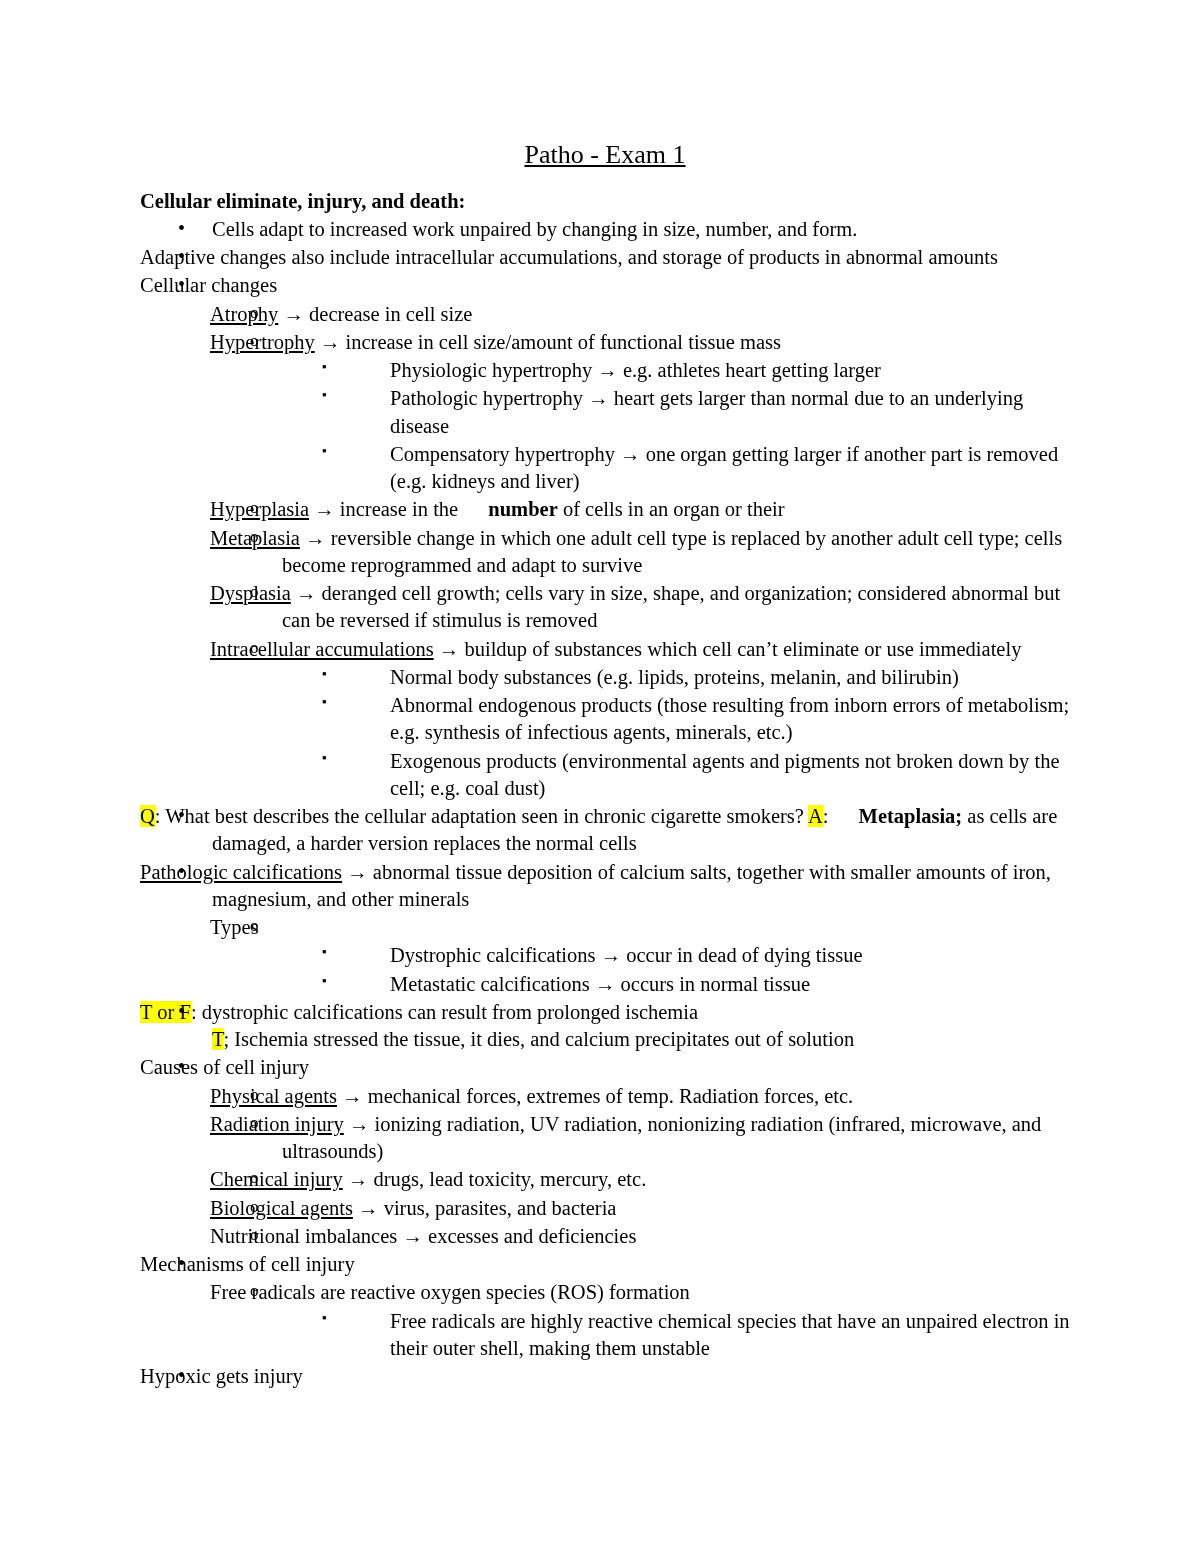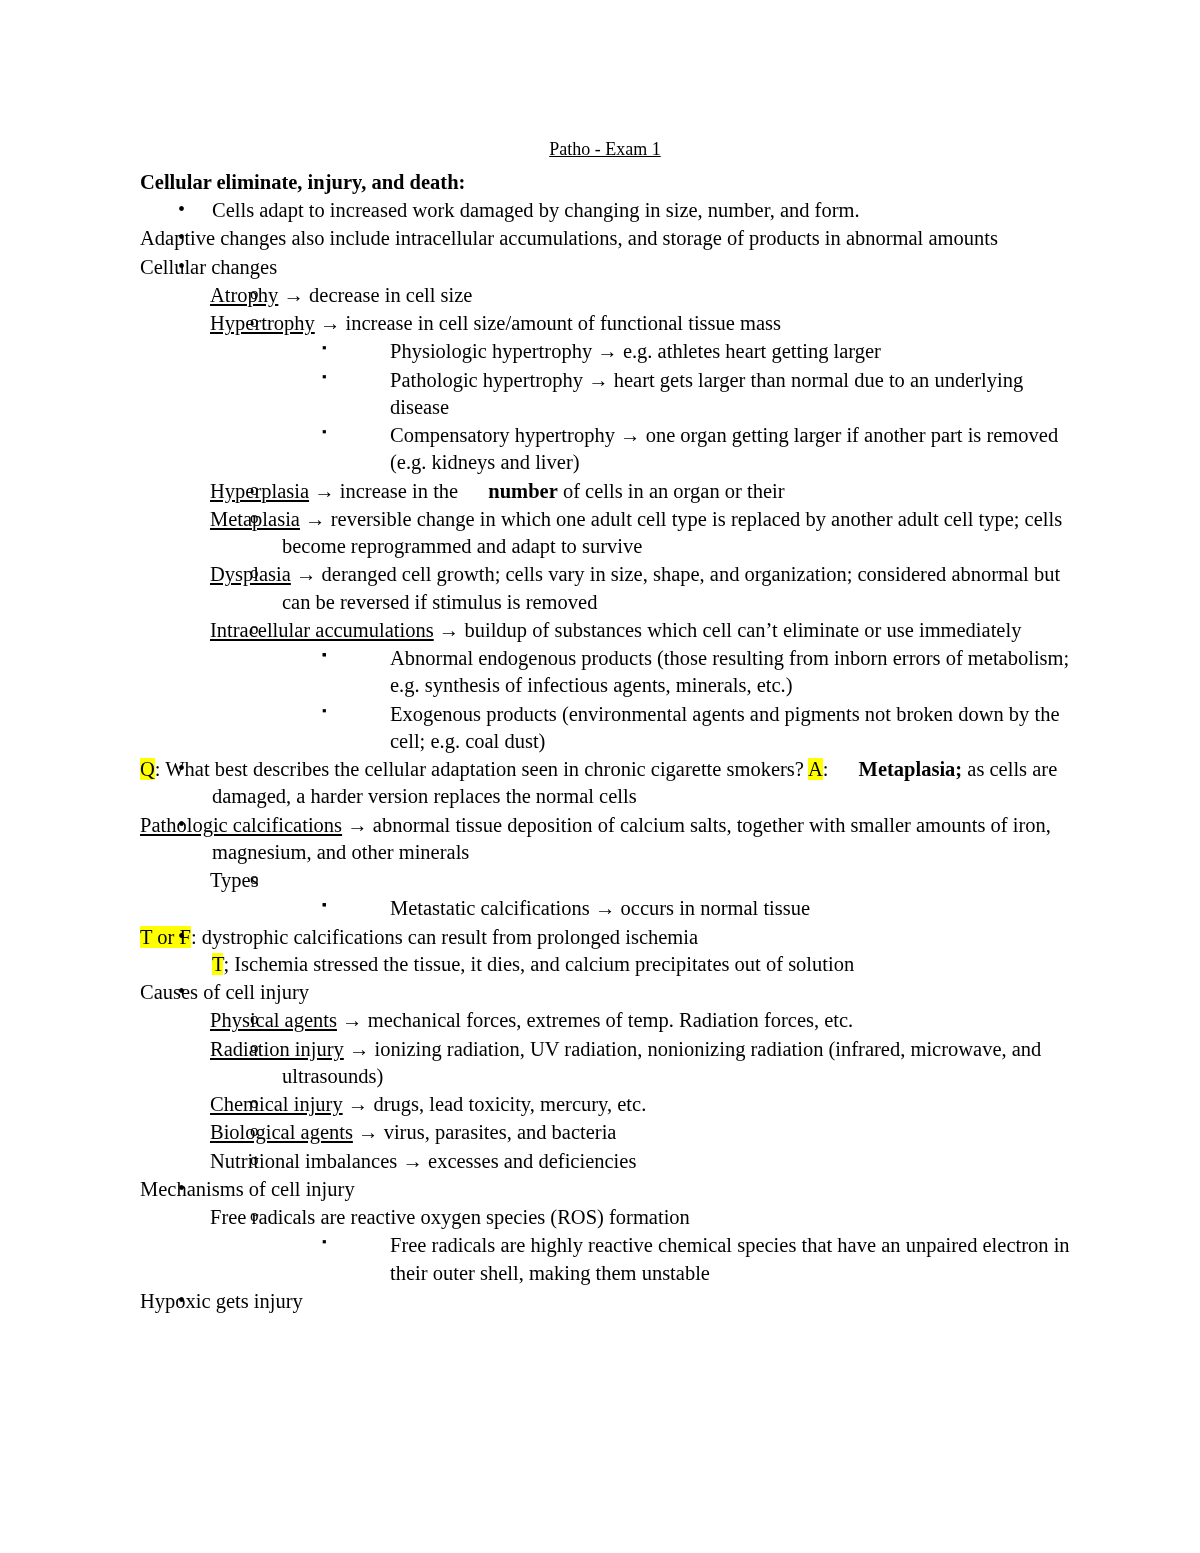--- a/index.html
+++ b/index.html
@@ -27,23 +27,23 @@
     position: absolute;
     left: 140px;
     top: 138px;
     width: 930px;
     font-size: 20.5px;
     line-height: 1.33;
   }
   .title {
     text-align: center;
     text-decoration: underline;
-    margin: 0 0 7px 0;
+    margin: 0 0 15px 0;
     font-weight: normal;
-    font-size: 18px;
+    font-size: 26px;
     line-height: 1.33;
   }
   .heading {
     font-weight: bold;
     margin: 0 0 1px 0;
     font-size: 20.5px;
     line-height: 1.33;
   }
   .lvl1, .lvl2, .lvl3 {
     position: relative;
@@ -89,21 +89,21 @@
 
 <div class="page">
   <div class="content">
 
     <div class="title">Patho - Exam 1</div>
 
     <div class="heading">Cellular eliminate, injury, and death:</div>
 
     <div class="lvl1">
       <span class="bullet">•</span>
-      <span class="txt nowrapback" style="text-indent:0">Cells adapt to increased work damaged by changing in size, number, and form.</span>
+      <span class="txt nowrapback" style="text-indent:0">Cells adapt to increased work unpaired by changing in size, number, and form.</span>
     </div>
 
     <div class="lvl1">
       <span class="bullet">•</span>
       <span class="txt">Adaptive changes also include intracellular accumulations, and storage of products in abnormal amounts</span>
     </div>
 
     <div class="lvl1">
       <span class="bullet">•</span>
       <span class="txt nowrapback">Cellular changes</span>
@@ -149,20 +149,21 @@
       <span class="txt"><u>Dysplasia</u><span> → deranged cell growth; cells vary in size, shape, and organization; considered abnormal but can be reversed if stimulus is removed</span></span>
     </div>
 
     <div class="lvl2">
       <span class="bullet">o</span>
       <span class="txt"><u>Intracellular accumulations</u><span> → buildup of substances which cell can’t eliminate or use immediately</span></span>
     </div>
 
     <div class="lvl3">
       <span class="bullet">▪</span>
+      <span class="txt">Normal body substances (e.g. lipids, proteins, melanin, and bilirubin)</span>
     </div>
 
     <div class="lvl3">
       <span class="bullet">▪</span>
       <span class="txt">Abnormal endogenous products (those resulting from inborn errors of metabolism; e.g. synthesis of infectious agents, minerals, etc.)</span>
     </div>
 
     <div class="lvl3">
       <span class="bullet">▪</span>
       <span class="txt">Exogenous products (environmental agents and pigments not broken down by the cell; e.g. coal dust)</span>
@@ -178,20 +179,21 @@
       <span class="txt"><u>Pathologic calcifications</u><span> → abnormal tissue deposition of calcium salts, together with smaller amounts of iron, magnesium, and other minerals</span></span>
     </div>
 
     <div class="lvl2">
       <span class="bullet">o</span>
       <span class="txt nowrapback">Types</span>
     </div>
 
     <div class="lvl3">
       <span class="bullet">▪</span>
+      <span class="txt">Dystrophic calcifications → occur in dead of dying tissue</span>
     </div>
 
     <div class="lvl3">
       <span class="bullet">▪</span>
       <span class="txt">Metastatic calcifications → occurs in normal tissue</span>
     </div>
 
     <div class="lvl1">
       <span class="bullet">•</span>
       <span class="txt"><span class="hl">T or F</span><span>: dystrophic calcifications can result from prolonged ischemia</span><br><span class="hl">T</span><span>; Ischemia stressed the tissue, it dies, and calcium precipitates out of solution</span></span>

